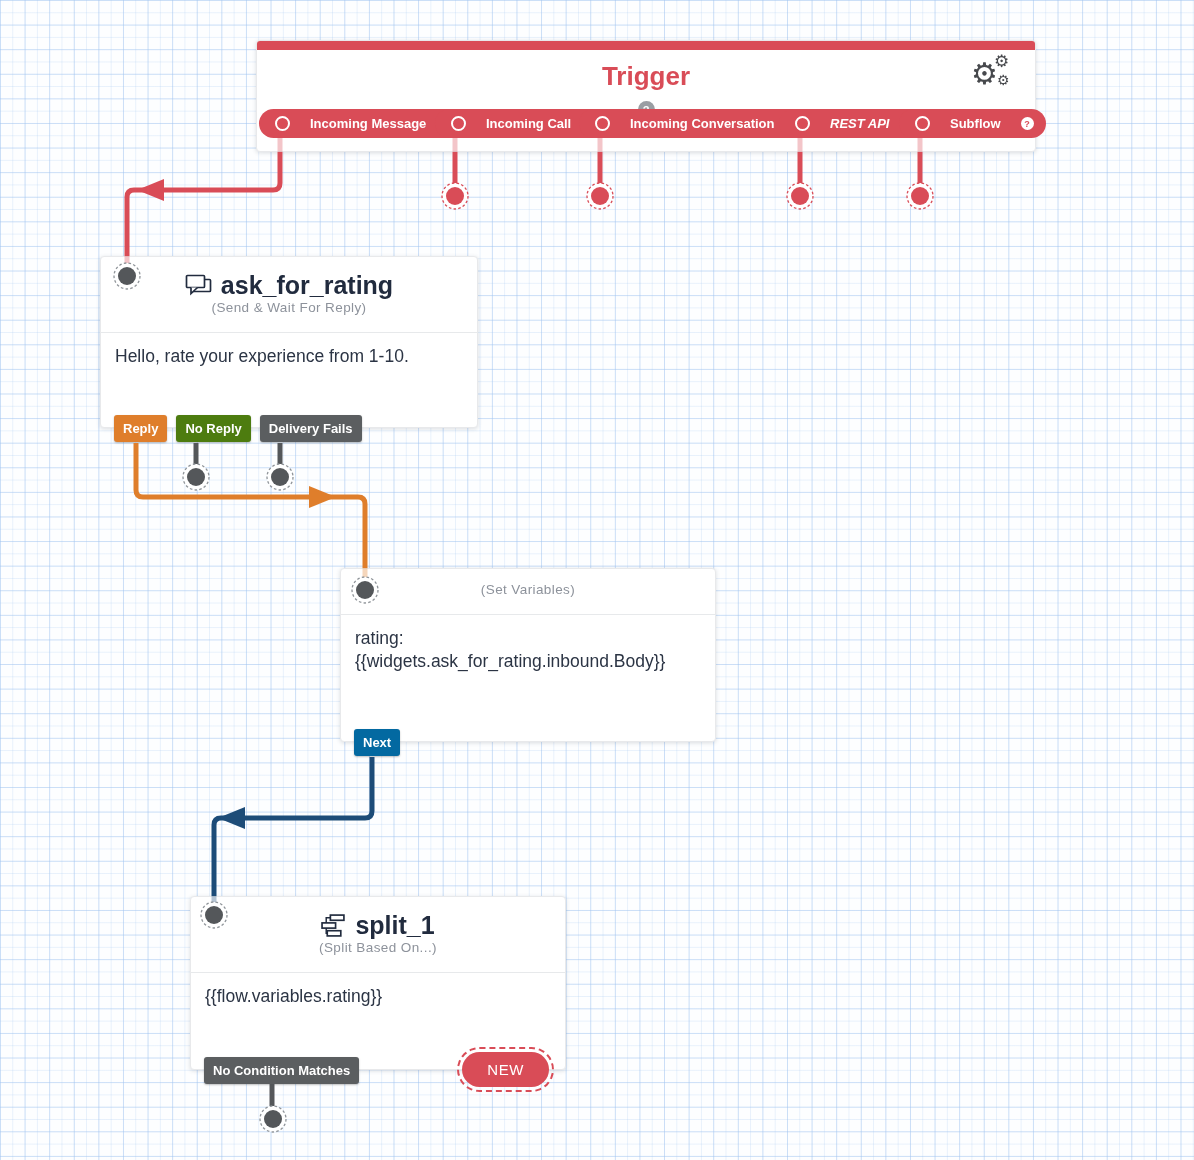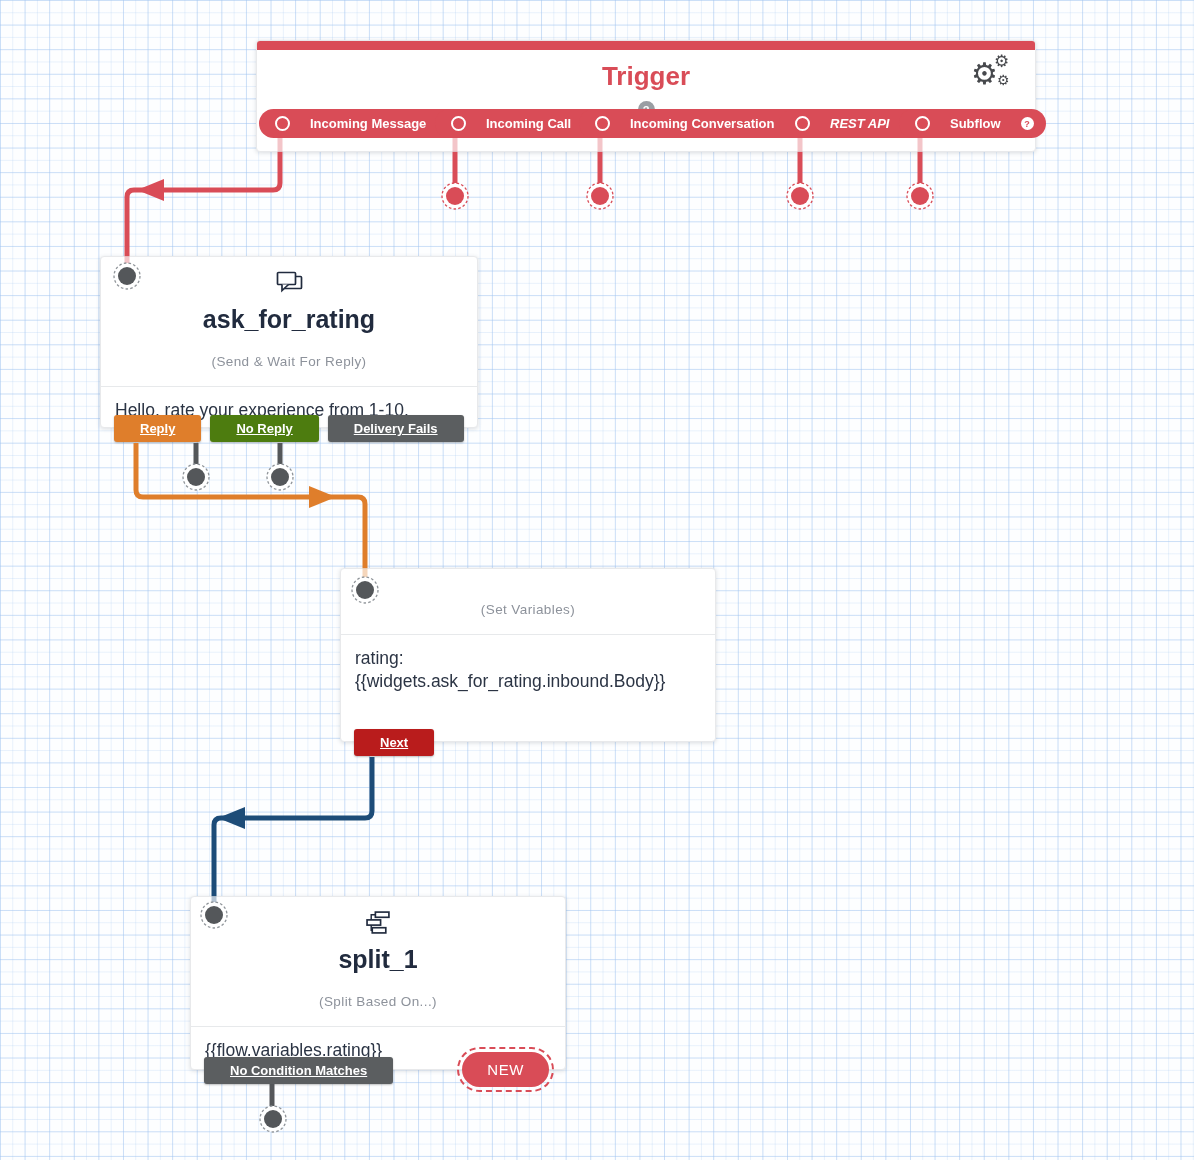--- a/index.html
+++ b/index.html
@@ -31,27 +31,27 @@
   .gear-tiny{font-size:14px;left:26px;top:20px;}
   .pill{position:absolute;top:68px;height:29px;border-radius:15px;background:var(--red);
         display:flex;align-items:center;gap:20px;padding:0 12px 0 16px;box-sizing:border-box;color:#fff;}
   .pill-circle{width:11px;height:11px;border:2px solid #fff;border-radius:50%;flex:none;}
   .pill-label{font-size:13px;font-weight:600;white-space:nowrap;}
   .pill-help{width:13px;height:13px;border-radius:50%;background:#fff;color:var(--red);
         font-size:9px;font-weight:800;display:flex;align-items:center;justify-content:center;flex:none;}
   
   .widget-head{text-align:center;padding-top:13px;padding-bottom:17px;border-bottom:1px solid #e7e9eb;}
   .widget-title-row{display:flex;justify-content:center;align-items:center;gap:9px;
-        color:var(--navy-text);font-size:25px;font-weight:600;line-height:30px;flex-direction:column;}
+        color:var(--navy-text);font-size:25px;font-weight:600;line-height:30px;}
   .wicon{display:inline-flex;color:var(--navy-text);}
-  .widget-type{margin-top:20px;color:var(--subtitle-gray);font-size:13.5px;letter-spacing:.4px;}
+  .widget-type{margin-top:0;color:var(--subtitle-gray);font-size:13.5px;letter-spacing:.4px;}
   .widget-body{padding:12px 14px;font-size:17.5px;color:#2b3444;line-height:1.32;}
   .transitions{position:absolute;left:13px;bottom:-15px;display:flex;gap:9px;}
-  .tbtn{color:#fff;font-size:13px;font-weight:600;padding:6px 26px;border-radius:3px;
-        box-shadow:0 1px 2px rgba(0,0,0,.25);white-space:nowrap;text-decoration:underline;}
+  .tbtn{color:#fff;font-size:13px;font-weight:600;padding:6px 9px;border-radius:3px;
+        box-shadow:0 1px 2px rgba(0,0,0,.25);white-space:nowrap;}
   .new-wrap{position:absolute;right:11px;bottom:-23px;border:2px dashed var(--red);
         border-radius:26px;padding:3px;}
   .new-btn{background:var(--red);color:#fff;font-size:15px;font-weight:400;letter-spacing:.6px;
         padding:9px 25px;border-radius:22px;}
   
   .overlay{position:absolute;left:0;top:0;z-index:10;pointer-events:none;}
   .overlay path{fill:none;stroke-width:5;stroke-linecap:butt;}
   .stroke-red path{stroke:var(--red);}   .fill-red{fill:var(--red);}
   .stroke-orange path{stroke:var(--orange);} .fill-orange{fill:var(--orange);}
   .stroke-blue path{stroke:var(--blue);} .fill-blue{fill:var(--blue);}
@@ -130,21 +130,21 @@
 
 <div class="card" style="left:340px;top:568px;width:376px;height:174px;">
   <div class="widget-head">
     <div class="widget-type">(Set Variables)</div>
   </div>
   <div class="widget-body">
     <div>rating:</div>
     <div>{{widgets.ask_for_rating.inbound.Body}}</div>
   </div>
   <div class="transitions">
-    <div class="tbtn" style="background-color: #b91c1c; text-align: center;">Next</div>
+    <div class="tbtn" style="background-color: #0369a1; text-align: center;">Next</div>
   </div>
 </div>
 
 <div class="card" style="left:190px;top:896px;width:376px;height:174px;">
   <div class="widget-head">
     <div class="widget-title-row">
       <span class="wicon">
         <svg width="25" height="25" viewBox="0 0 24 24" fill="none" stroke="currentColor" stroke-width="1.6">
           <rect x="9" y="2" width="13" height="5"></rect>
           <rect x="1" y="9.5" width="13" height="5"></rect>

